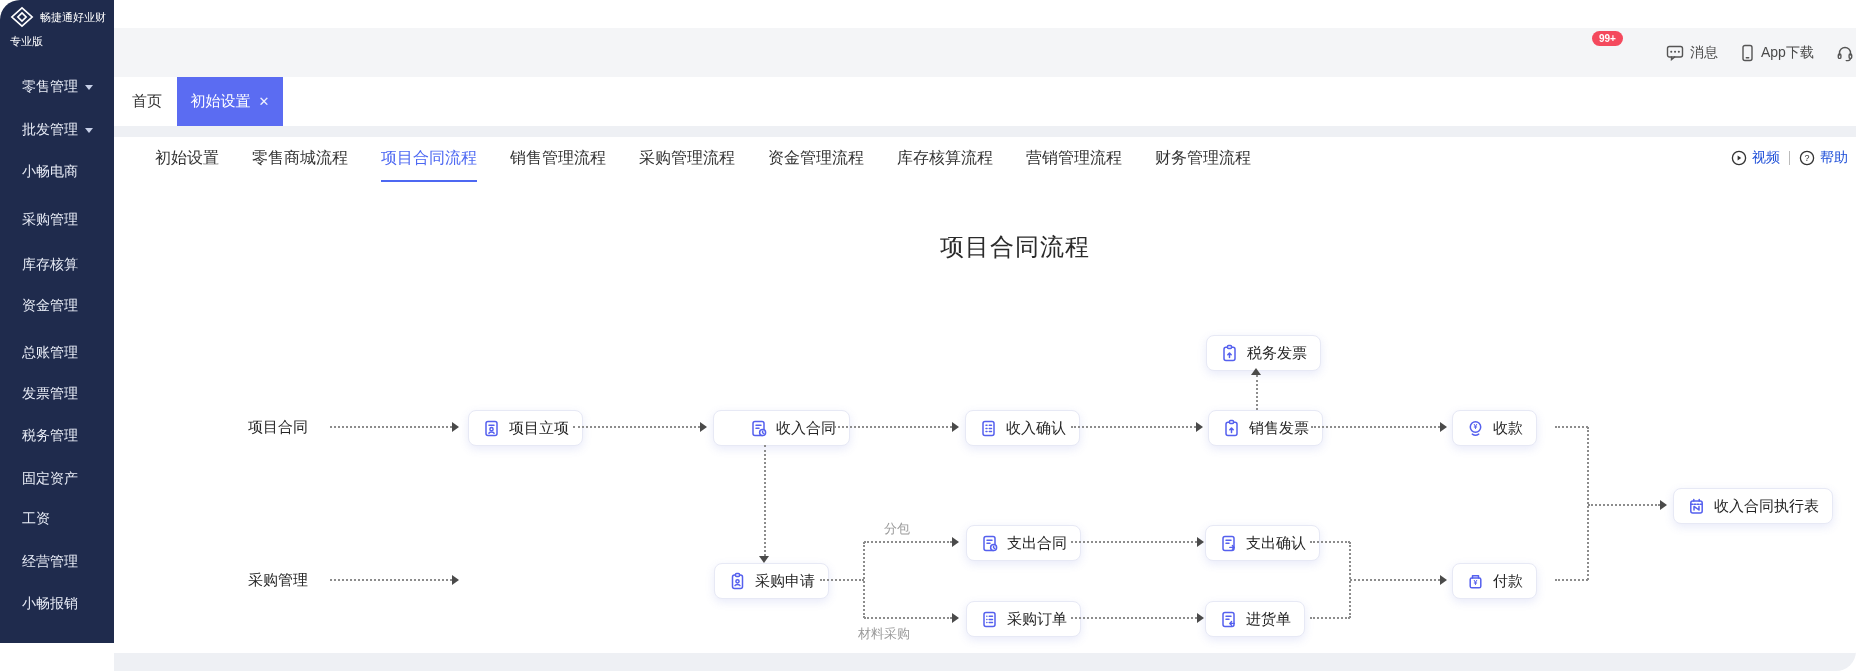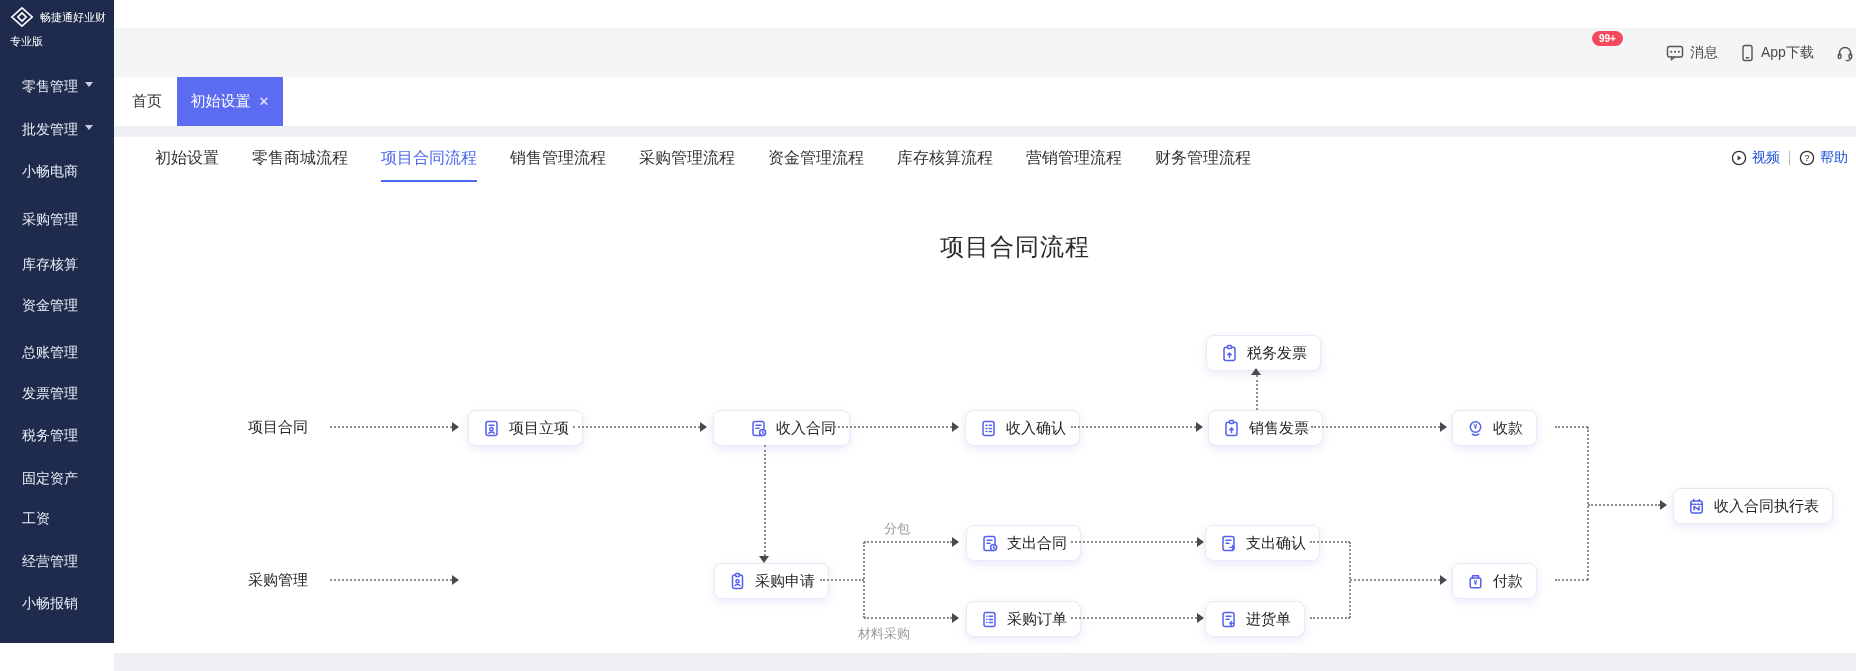--- a/index.html
+++ b/index.html
@@ -1,25 +1,25 @@
 <!DOCTYPE html>
 <html><head>
 <meta charset="utf-8">
 <style>
   html,body{margin:0;padding:0;}
   body{font-family:"Liberation Sans","DejaVu Sans",sans-serif;}
-  #stage{position:relative;width:1856px;height:671px;background:#fff;overflow:hidden;}
+  #stage{position:relative;width:1856px;height:671px;background:#fff;overflow:hidden;border-radius:20px;}
   .abs{position:absolute;}
 
   
   .sidebar{left:0;top:28;width:114px;height:643px;background:#1f2b4d;}
   .logo-row{position:absolute;left:10px;top:6px;display:flex;align-items:center;gap:6px;color:#fff;}
   .logo-name{font-size:11px;color:#fff;white-space:nowrap;}
   .logo-edition{position:absolute;left:10px;top:34px;font-size:11px;color:#fff;}
-  .side-item{position:absolute;left:22px;height:18px;display:flex;gap:7px;
+  .side-item{position:absolute;left:22px;height:18px;display:flex;align-items:center;gap:7px;
              color:#e9edf7;font-size:14px;font-weight:500;white-space:nowrap;cursor:pointer;}
   .caret{width:0;height:0;border:4px solid transparent;border-top:5px solid #c7d0e8;margin-top:4px;}
 
   
   .topbar{left:114px;top:28px;width:1742px;height:49px;background:#f4f5f7;}
   .topbar-left{position:absolute;left:16px;top:0;height:49px;display:flex;align-items:center;}
   .company-field{display:flex;align-items:center;justify-content:space-between;width:244px;
                  border-bottom:1px solid #e1e2e6;padding-bottom:6px;margin-top:6px;}
   .blur-blob{width:160px;height:18px;background:#e4e5e9;border-radius:4px;filter:blur(2px);}
   .tb-divider{width:1px;height:18px;background:#dcdde1;margin:0 14px;}

